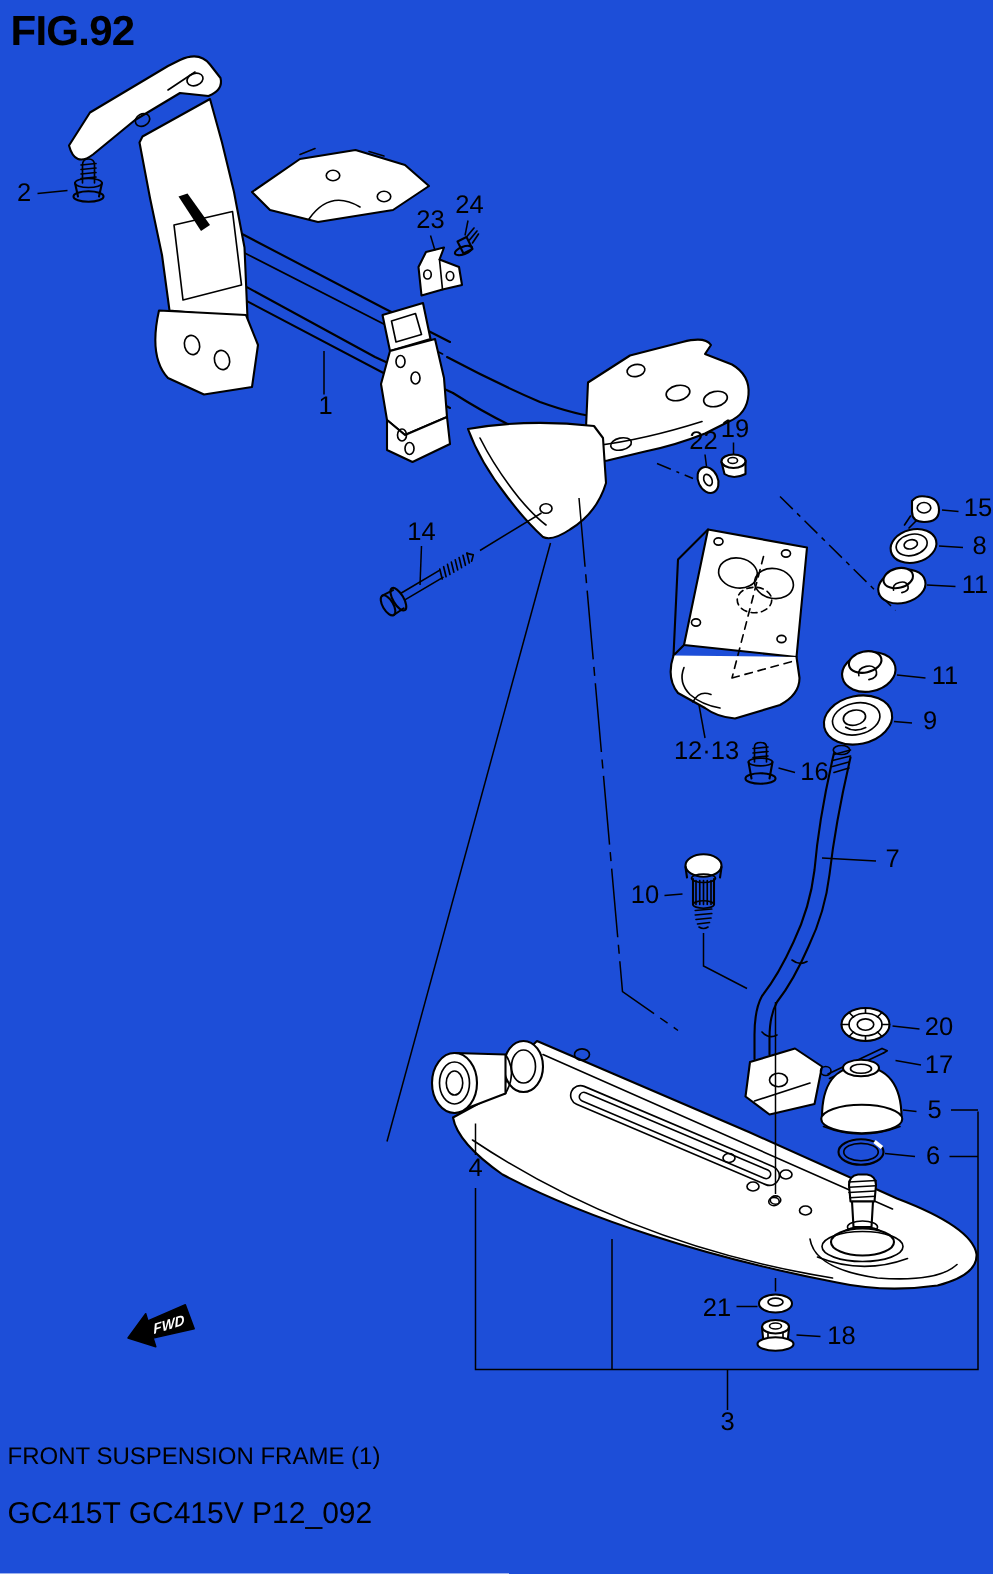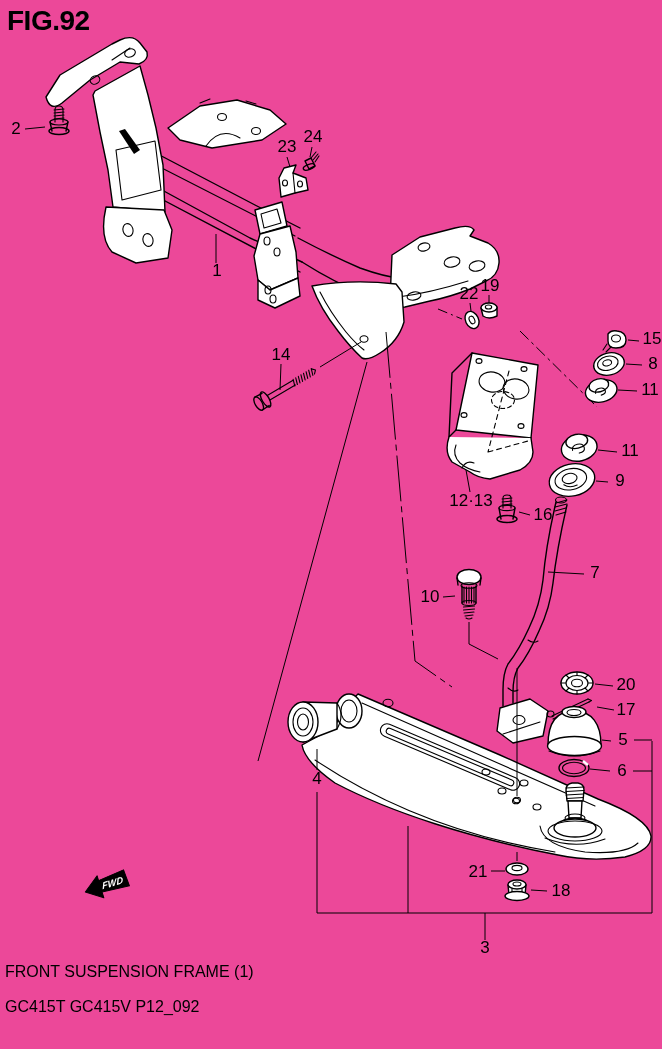--- a/index.html
+++ b/index.html
@@ -1,19 +1,19 @@
 <!DOCTYPE html>
 <html><head>
 <meta charset="utf-8">
 <style>
   html,body{margin:0;padding:0;background:#fff;}
-  .page{position:relative;width:662px;height:1049px;background:#ec4899;overflow:hidden;
+  .page{position:relative;width:662px;height:1049px;background:#1d4ed8;overflow:hidden;
         font-family:"Liberation Sans",sans-serif;color:#000;}
   .fig-title{position:absolute;left:7px;top:5px;font-size:28px;font-weight:bold;letter-spacing:-0.5px;}
-  .footer-line1{position:absolute;left:5px;top:998px;font-size:16px;}
+  .footer-line1{position:absolute;left:5px;top:998px;font-size:20px;}
   .footer-line2{position:absolute;left:5px;top:963px;font-size:16px;}
   svg{position:absolute;left:0;top:0;}
   .ln{fill:none;stroke:#000;stroke-width:1.4;stroke-linecap:round;stroke-linejoin:round;}
   .lnw{fill:#fff;stroke:#000;stroke-width:1.4;stroke-linecap:round;stroke-linejoin:round;}
   .dt{fill:none;stroke:#000;stroke-width:1.1;stroke-linecap:round;stroke-linejoin:round;}
   .ld{fill:none;stroke:#000;stroke-width:1;stroke-linecap:butt;}
   .callout{font-family:"Liberation Sans",sans-serif;font-size:17px;fill:#000;text-anchor:middle;}
   .fwd-text{font-family:"Liberation Sans",sans-serif;font-size:9.5px;font-style:italic;font-weight:bold;fill:#fff;}
 </style>
 </head>

